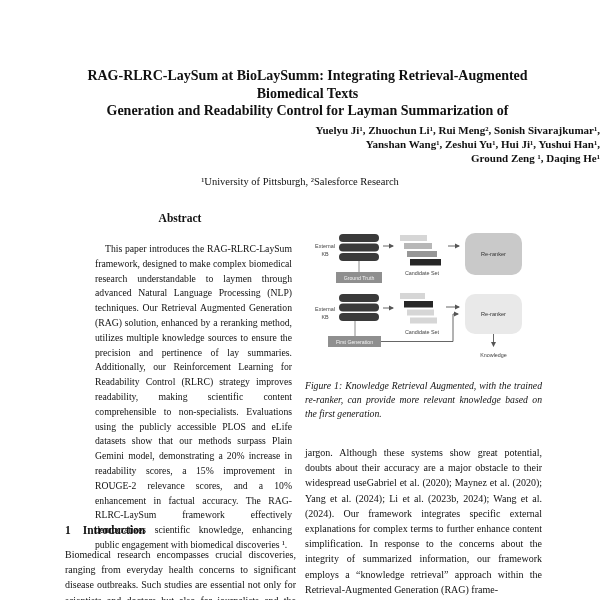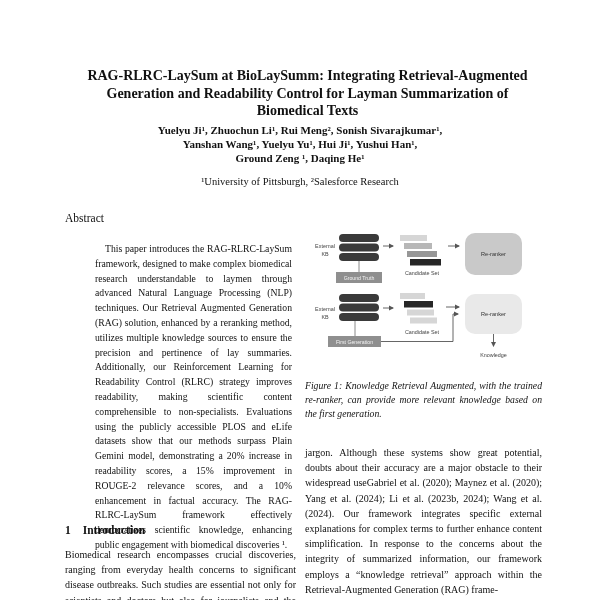--- a/index.html
+++ b/index.html
@@ -9,29 +9,29 @@
     overflow: hidden;
     font-family: "Liberation Serif", "DejaVu Serif", serif;
     color: #111111;
   }
   .page { position: absolute; inset: 0; width: 600px; height: 600px; background: var(--page_bg, #fff); }
 
   .title { position: absolute; top: 58px; left: 0; right: 0; text-align: center;
            font-size: 14px; font-weight: bold; line-height: 17.5px; margin-left: 15px; }
   .title div { white-space: nowrap; }
 
-  .authors { position: absolute; top: 123px; left: 0; right: 0; text-align: center;
+  .authors { position: absolute; top: 123px; left: 0; right: 0; text-align: right;
              font-size: 11px; font-weight: bold; line-height: 14px; }
   .authors div { white-space: nowrap; }
 
   .affiliations { position: absolute; top: 176px; left: 0; right: 0; text-align: center;
                   font-size: 10.5px; }
 
   .abstract-heading { position: absolute; top: 212px; left: 65px; width: 230px;
-                      font-weight: normal; font-size: 11.5px; }
+                      text-align: center; font-weight: bold; font-size: 11.5px; }
   .abstract-text { position: absolute; top: 234px; left: 87px; width: 197px; margin: 8px;
                    font-size: 9.7px; line-height: 14.8px; text-align: justify; text-indent: 10px; }
 
   .section-heading { position: absolute; top: 524px; left: 65px; font-size: 11.5px; font-weight: bold; }
   .section-heading .sec-num { margin-right: 12px; }
 
   .intro-text { position: absolute; top: 547px; left: 65px; width: 231px; margin: 0;
                 font-size: 10px; line-height: 15.2px; text-align: justify; }
 
   .figure-svg { position: absolute; top: 221px; left: 303px; }
@@ -55,27 +55,27 @@
   .fig-line { stroke: #8a8a8a; stroke-width: 1; fill: none; }
   .fig-arrow { stroke: var(--arrow, #555); stroke-width: 0.9; fill: none; }
 </style>
 </head>
 <body>
 
 <div class="page">
 
   <h1 class="title">
     <div>RAG-RLRC-LaySum at BioLaySumm: Integrating Retrieval-Augmented</div>
+    <div>Biomedical Texts</div>
     <div>Generation and Readability Control for Layman Summarization of</div>
-    <div>Biomedical Texts</div>
   </h1>
 
   <div class="authors">
     <div>Yuelyu Ji¹, Zhuochun Li¹, Rui Meng², Sonish Sivarajkumar¹,</div>
-    <div>Yanshan Wang¹, Yuelyu Yu¹, Hui Ji¹, Yushui Han¹,</div>
+    <div>Yanshan Wang¹, Zeshui Yu¹, Hui Ji¹, Yushui Han¹,</div>
     <div>Ground Zeng ¹, Daqing He¹</div>
   </div>
 
   <div class="affiliations">¹University of Pittsburgh, ²Salesforce Research</div>
 
   <div class="abstract-heading">Abstract</div>
   <p class="abstract-text">This paper introduces the RAG-RLRC-LaySum framework, designed to make complex biomedical research understandable to laymen through advanced Natural Language Processing (NLP) techniques. Our Retrieval Augmented Generation (RAG) solution, enhanced by a reranking method, utilizes multiple knowledge sources to ensure the precision and pertinence of lay summaries. Additionally, our Reinforcement Learning for Readability Control (RLRC) strategy improves readability, making scientific content comprehensible to non-specialists. Evaluations using the publicly accessible PLOS and eLife datasets show that our methods surpass Plain Gemini model, demonstrating a 20% increase in readability scores, a 15% improvement in ROUGE-2 relevance scores, and a 10% enhancement in factual accuracy. The RAG-RLRC-LaySum framework effectively democratizes scientific knowledge, enhancing public engagement with biomedical discoveries ¹.</p>
 
   <div class="section-heading">
     <span class="sec-num">1</span><span>Introduction</span>

